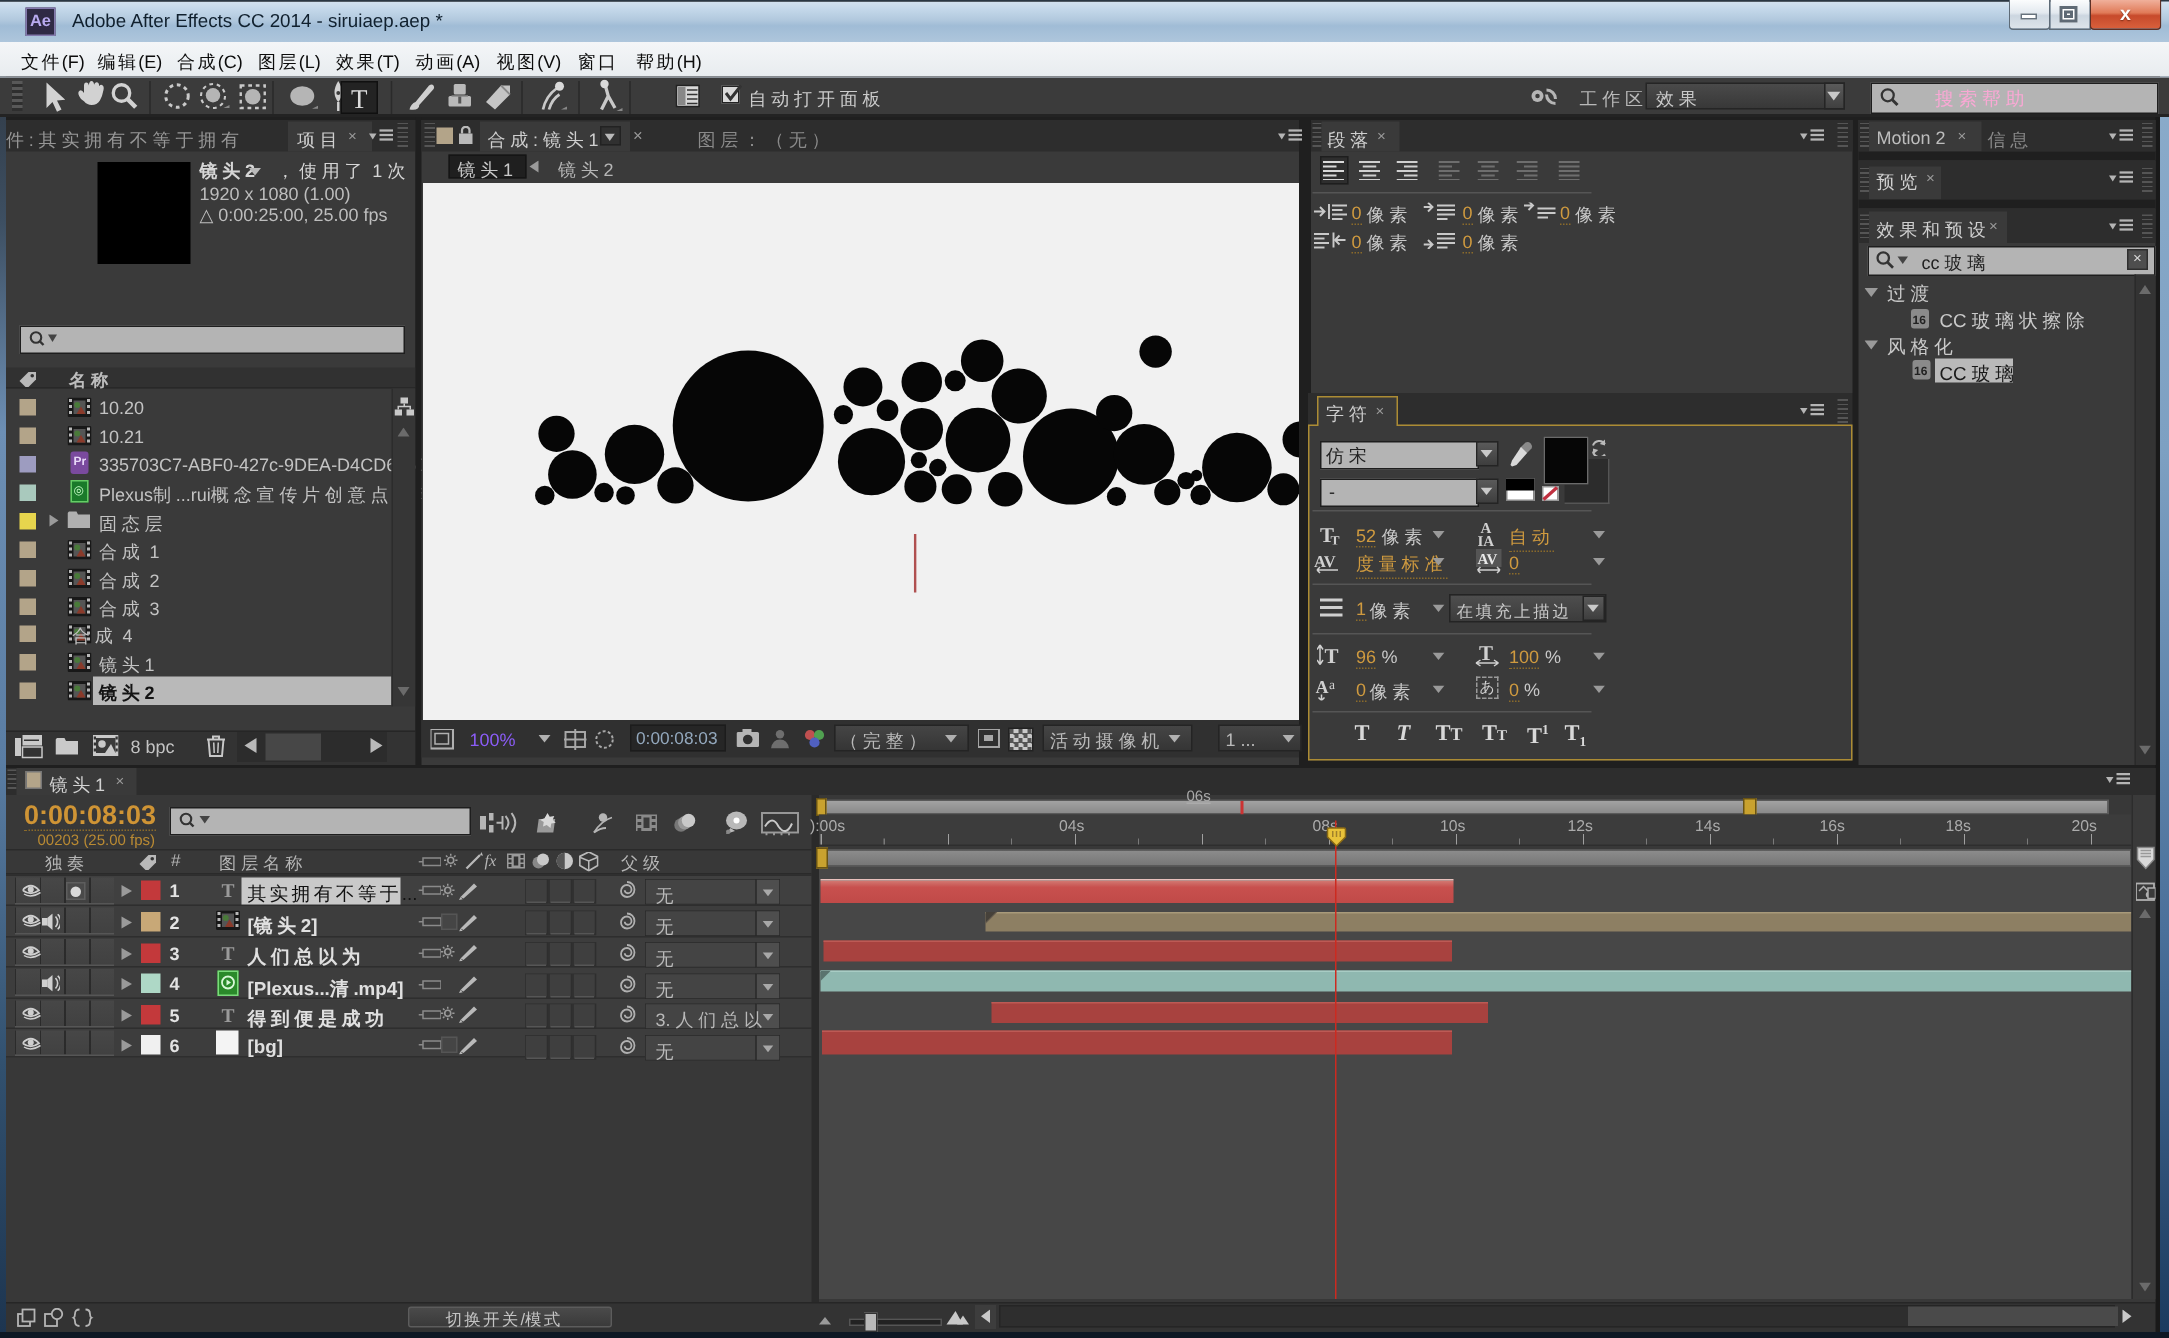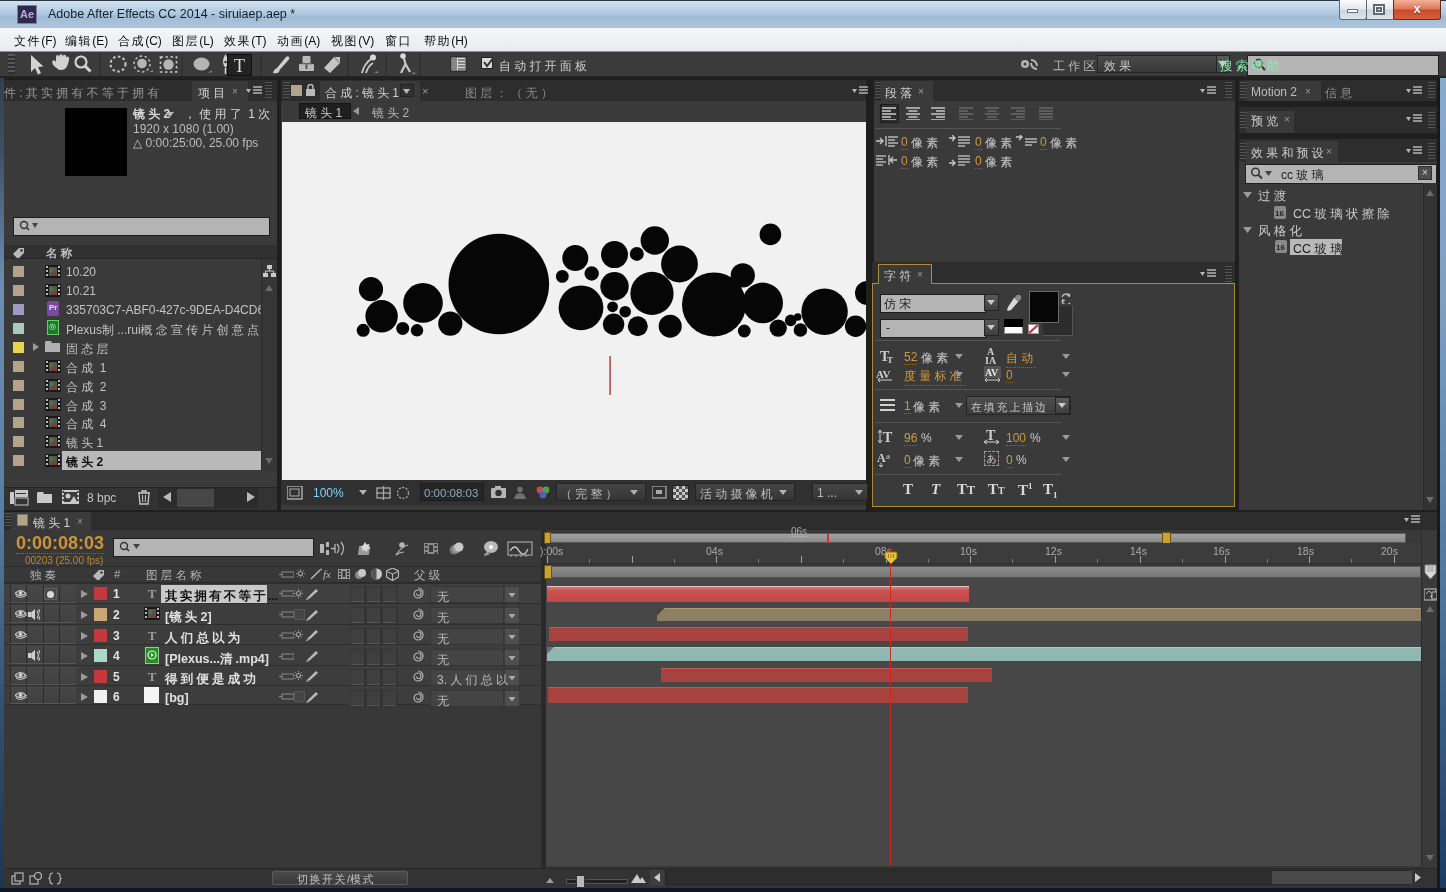--- a/index.html
+++ b/index.html
@@ -137,21 +137,21 @@
 <div class="p tx cj" style="left:1104px;top:58px;color:#c9c9c9;">效果</div>
 <div class="p" style="left:1216px;top:55px;width:14px;height:18px;background:linear-gradient(#5a5a5a,#404040);border:1px solid #252525;box-sizing:border-box;"></div>
 <svg class="p" style="left:1218px;top:61px;" width="10" height="7">
     <path d="M0,0 L9,0 L4.5,6 Z" fill="#c9c9c9"></path>
   </svg>
 <div class="p fld" style="left:1247px;top:55px;width:190px;height:19px;"></div>
 <svg class="p" style="left:1253px;top:58px;" width="14" height="14">
     <circle cx="5.5" cy="5.5" r="4" fill="none" stroke="#333" stroke-width="1.5"></circle>
     <path d="M8.5,8.5 L12,12" stroke="#333" stroke-width="2"></path>
   </svg>
-<div class="p cj" style="left:1220px;top:58px;font-size:12.5px;color:#86efac;">搜索帮助</div>
+<div class="p cj" style="left:1290px;top:58px;font-size:12.5px;color:#f9a8d4;">搜索帮助</div>
 
 <div class="p" id="projpanel" style="left:4px;top:80px;width:273px;height:430px;background:#3a3a3a;"></div>
 <div class="p" style="left:4px;top:80px;width:273px;height:21px;background:#2d2d2d;"></div>
 <div class="p cj" style="left:4px;top:85px;font-size:12px;color:#969696;white-space:nowrap;overflow:hidden;width:186px;">件:其实拥有不等于拥有</div>
 <div class="p tab" style="left:192px;top:81px;width:56px;height:20px;"></div>
 <div class="p cj" style="left:198px;top:85px;font-size:12px;color:#cfcfcf;">项目</div>
 <div class="p" style="left:232px;top:86px;font-size:10px;color:#9a9a9a;">×</div>
 <svg class="p" style="left:246px;top:86px;" width="16" height="10">
     <path d="M0,3 L5,3 L2.5,7 Z" fill="#b5b5b5"></path>
     <g stroke="#b5b5b5" stroke-width="1.5">
@@ -244,21 +244,21 @@
 <div class="p tx" style="left:66px;top:379px;"><span class="cj">合成</span> 2</div>
 <div class="p" style="left:13px;top:399px;width:11px;height:11px;background:#b3a489;"></div>
 <svg class="p" style="left:45px;top:398px;" width="16" height="13">
     <use href="#fico"></use>
   </svg>
 <div class="p tx" style="left:66px;top:398px;"><span class="cj">合成</span> 3</div>
 <div class="p" style="left:13px;top:417px;width:11px;height:11px;background:#b3a489;"></div>
 <svg class="p" style="left:45px;top:416px;" width="16" height="13">
     <use href="#fico"></use>
   </svg>
-<div class="p tx" style="left:66px;top:416px;"><span class="cj">合成</span> 4</div>
+<div class="p tx" style="left:48px;top:416px;"><span class="cj">合成</span> 4</div>
 <div class="p" style="left:13px;top:436px;width:11px;height:11px;background:#b3a489;"></div>
 <svg class="p" style="left:45px;top:435px;" width="16" height="13">
     <use href="#fico"></use>
   </svg>
 <div class="p tx" style="left:66px;top:435px;"><span class="cj">镜头</span>1</div>
 <div class="p" style="left:13px;top:455px;width:11px;height:11px;background:#b3a489;"></div>
 <div class="p" style="left:62px;top:451px;width:199px;height:19px;background:#b9b9b9;"></div>
 <svg class="p" style="left:45px;top:454px;" width="16" height="13">
     <use href="#fico"></use>
   </svg>
@@ -392,21 +392,21 @@
 <rect x="609.3" y="356" width="1.6" height="39" fill="#b05050"></rect>
 </g>
     </svg>
   </div>
 
 <div class="p" style="left:281px;top:480px;width:585px;height:25px;background:#303030;"></div>
 <svg class="p" style="left:287px;top:486px;" width="16" height="14">
     <rect x="0" y="0" width="15" height="13" fill="none" stroke="#b0b0b0" stroke-width="1.4"></rect>
     <rect x="3" y="3" width="9" height="7" fill="none" stroke="#b0b0b0"></rect>
   </svg>
-<div class="p" style="left:313px;top:486px;font-size:12px;color:#7dd3fc;">100%</div>
+<div class="p" style="left:313px;top:486px;font-size:12px;color:#8b5cf6;">100%</div>
 <svg class="p" style="left:359px;top:490px;" width="9" height="6">
     <path d="M0,0 L8,0 L4,5 Z" fill="#b0b0b0"></path>
   </svg>
 <svg class="p" style="left:376px;top:486px;" width="36" height="14">
     <g stroke="#a8a8a8" fill="none" stroke-width="1.3">
       <rect x="1" y="2" width="13" height="10"></rect>
       <line x1="7.5" y1="0" x2="7.5" y2="14"></line>
       <line x1="0" y1="7" x2="15" y2="7"></line>
       <g stroke-dasharray="2 1.5">
         <circle cx="27" cy="7" r="5.5"></circle>
@@ -1028,21 +1028,21 @@
 <div class="p" style="left:47px;top:591px;width:7px;height:7px;background:#d9d9d9;border-radius:50%;"></div>
 <svg class="p" style="left:80px;top:589px;" width="9" height="10">
     <path d="M1,1 L8,5 L1,9 Z" fill="#9a9a9a"></path>
   </svg>
 <div class="p" style="left:94px;top:587px;width:13px;height:13px;background:#c3393b;"></div>
 <div class="p" style="left:113px;top:587px;font-size:12px;font-weight:bold;color:#e3e3e3;">1</div>
 <svg class="p" style="left:146px;top:586px;" width="13" height="15">
     <use href="#tico"></use>
   </svg>
 <div class="p" style="left:161px;top:585px;width:106px;height:18px;background:#c9c9c9;"></div>
-<div class="p" style="left:165px;top:588px;font-size:12.5px;font-weight:bold;color:#111;white-space:nowrap;"><span class="cj" style="letter-spacing:2.2px;">其实拥有不等于</span>...</div>
+<div class="p" style="left:165px;top:588px;font-size:12.5px;font-weight:normal;color:#111;white-space:nowrap;"><span class="cj" style="letter-spacing:2.2px;">其实拥有不等于</span>...</div>
 <svg class="p" style="left:279px;top:590px;" width="15" height="8">
     <use href="#swc" transform="translate(3,1)"></use>
   </svg>
 <svg class="p" style="left:294px;top:589px;" width="10" height="10">
     <use href="#sun"></use>
   </svg>
 <svg class="p" style="left:306px;top:587px;" width="13" height="13">
     <use href="#slash"></use>
   </svg>
 <svg class="p" style="left:350px;top:586px;" width="48" height="17">

